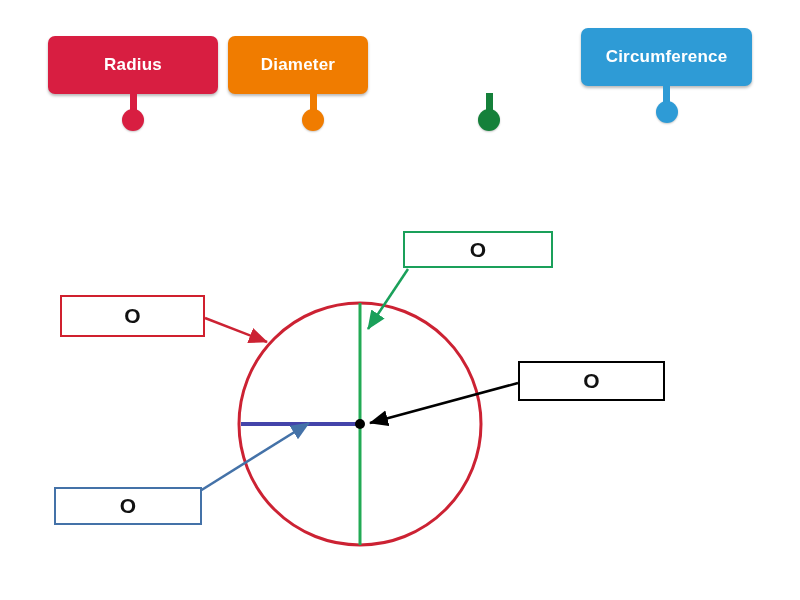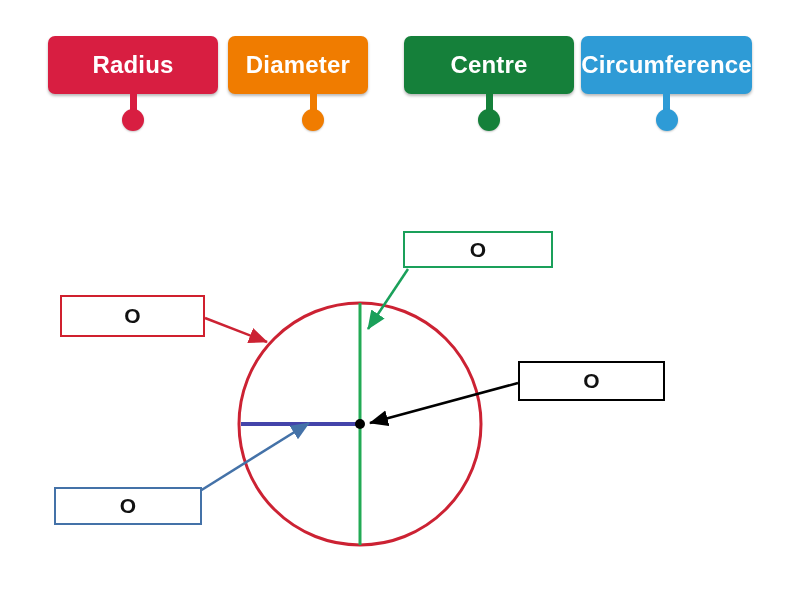--- a/index.html
+++ b/index.html
@@ -20,21 +20,21 @@
     width: 800px;
     height: 600px;
   }
 
   
   .chip {
     position: absolute;
     height: 58px;
     border-radius: 7px;
     color: #ffffff;
-    font-size: 24px;
+    font-size: 17px;
     font-weight: bold;
     display: flex;
     align-items: center;
     justify-content: center;
     letter-spacing: .2px;
     box-shadow: 0 2px 3px rgba(0,0,0,.28);
     cursor: grab;
     user-select: none;
     box-sizing: border-box;
     padding: 0 6px;
@@ -98,26 +98,25 @@
     <div class="dot" id="dot-0" style="background: rgb(216, 30, 65);"></div>
   </div>
 
   <div class="chip-wrap" id="chipwrap-1" style="left: 228px; top: 36px; width: 170px; height: 95px;">
     <div class="chip" id="chip-1" style="width: 140px; background: rgb(240, 124, 0);">Diameter</div>
     <div class="stem" id="stem-1" style="background: rgb(240, 124, 0);"></div>
     <div class="dot" id="dot-1" style="background: rgb(240, 124, 0);"></div>
   </div>
 
   <div class="chip-wrap" id="chipwrap-2" style="left: 404px; top: 36px; width: 170px; height: 95px;">
-    <div class="chip" id="chip-2" style="width: 170px; background: rgb(21, 128, 58);">Centre</div>
     <div class="stem" id="stem-2" style="background: rgb(21, 128, 58);"></div>
     <div class="dot" id="dot-2" style="background: rgb(21, 128, 58);"></div>
   </div>
 
-  <div class="chip-wrap" id="chipwrap-3" style="left: 581px; top: 36px; width: 171px; height: 95px;">
+  <div class="chip-wrap" id="chipwrap-3" style="left: 581px; top: 28px; width: 171px; height: 95px;">
     <div class="chip" id="chip-3" style="width: 171px; background: rgb(46, 155, 214);">Circumference</div>
     <div class="stem" id="stem-3" style="background: rgb(46, 155, 214);"></div>
     <div class="dot" id="dot-3" style="background: rgb(46, 155, 214);"></div>
   </div>
 
   <svg id="diagram" viewBox="0 0 800 600">
     <defs>
       <marker id="ah-red" markerWidth="9" markerHeight="9" refX="7.2" refY="3.2" orient="auto" markerUnits="strokeWidth">
         <path d="M0,0 L7.6,3.2 L0,6.4 z" fill="#cc2233"></path>
       </marker>

